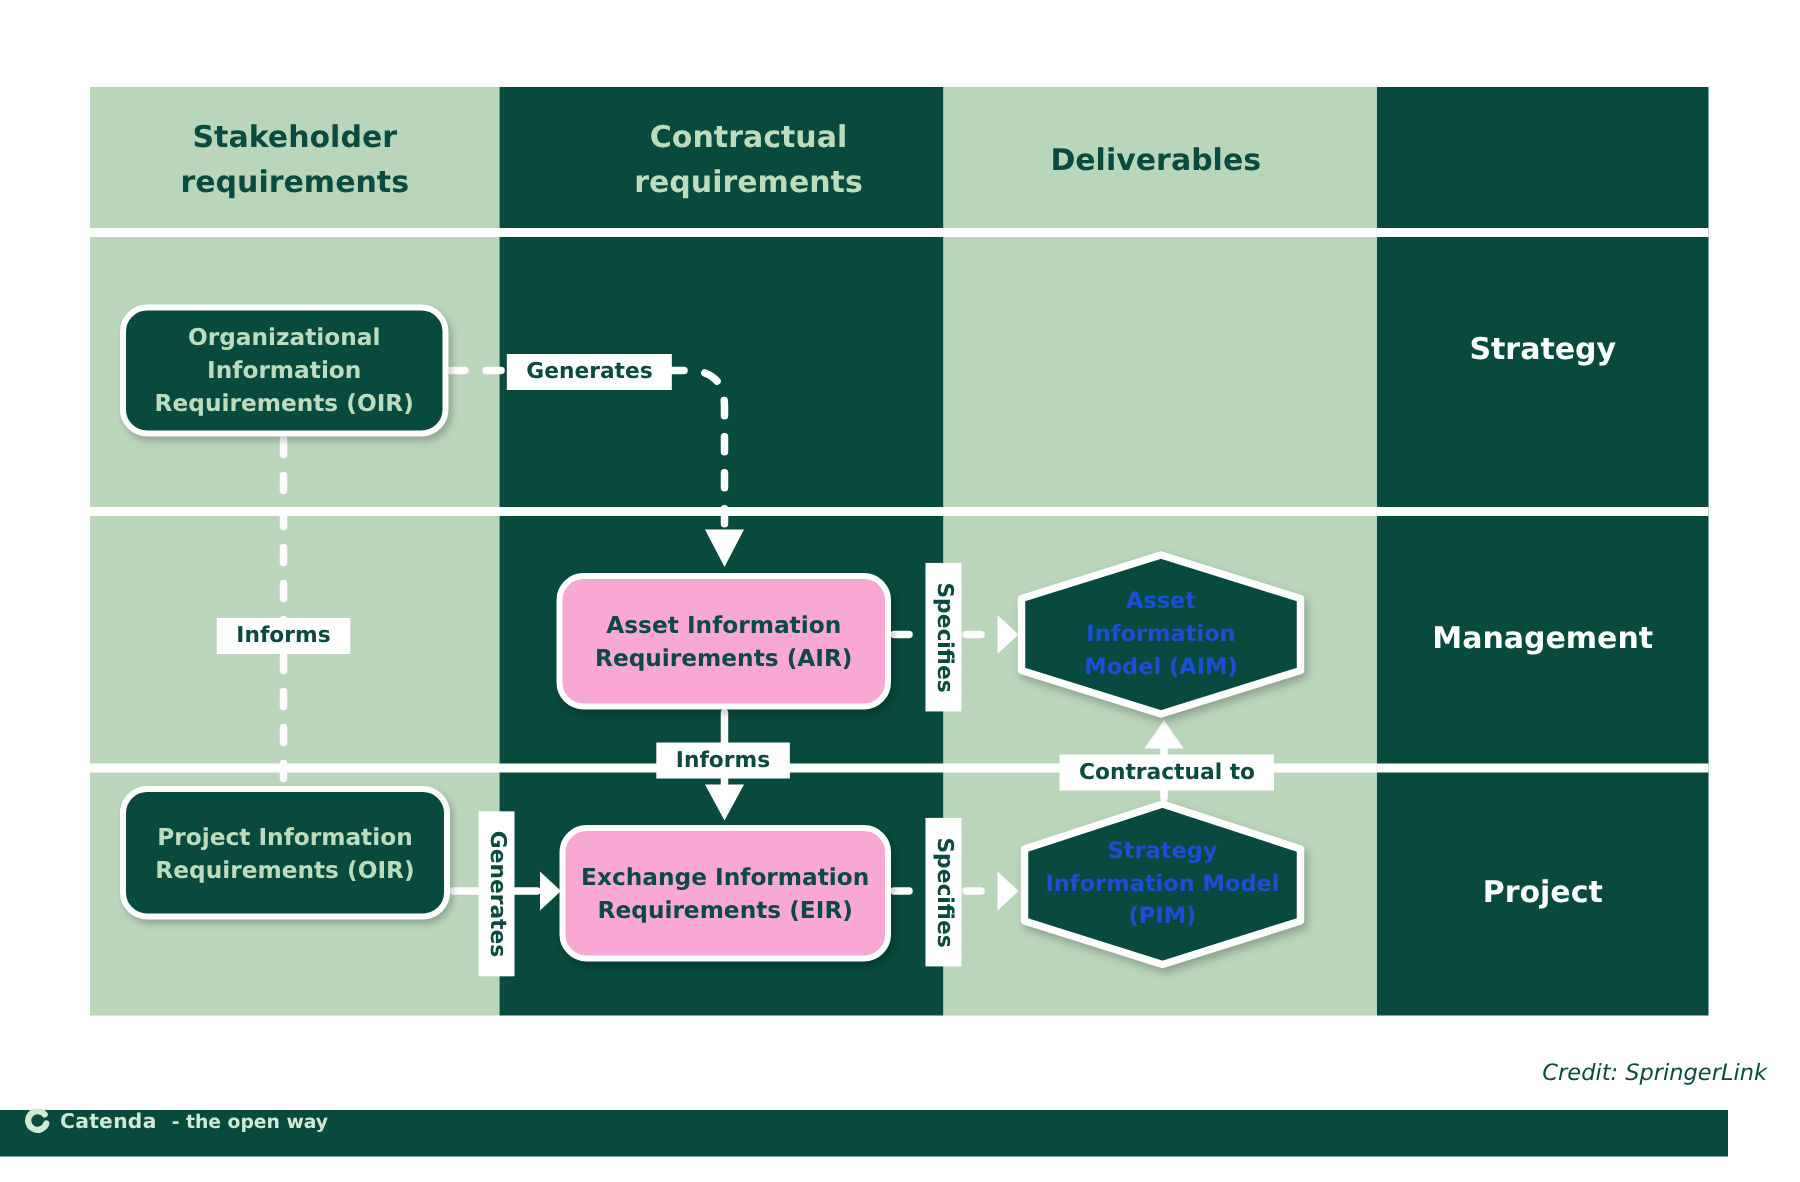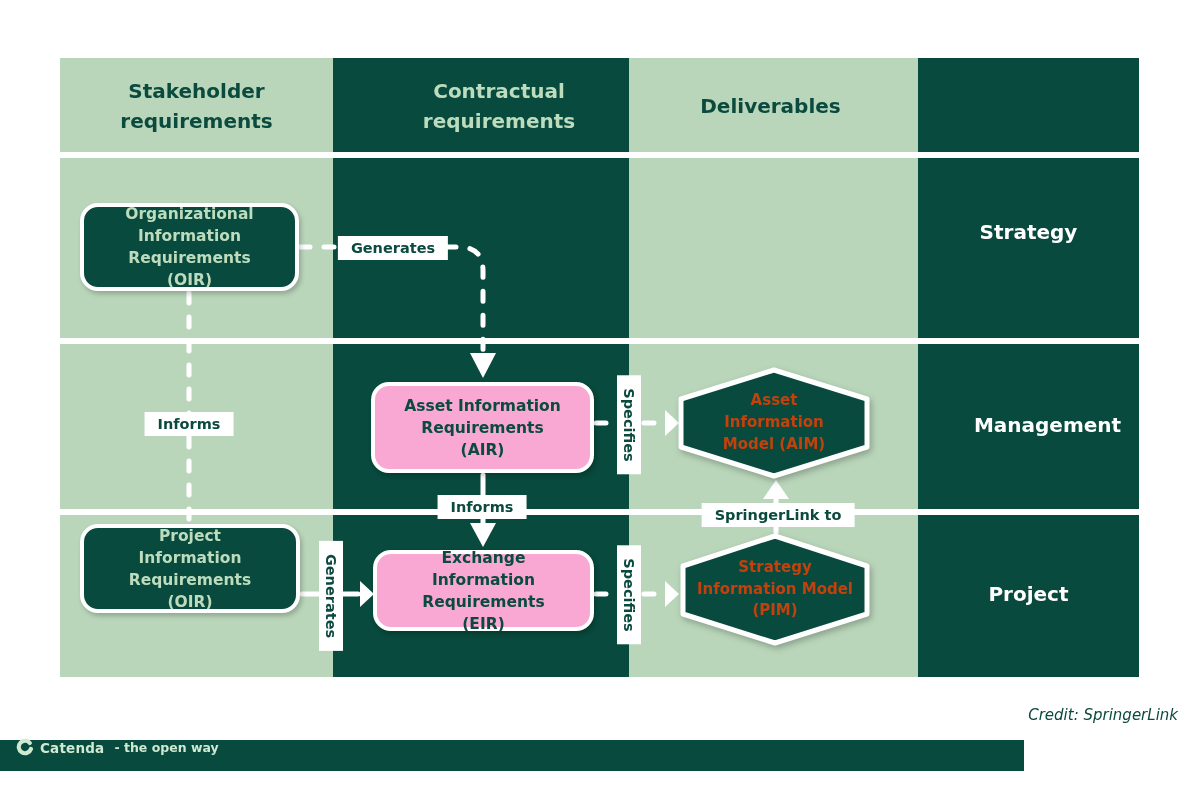--- a/index.html
+++ b/index.html
@@ -23,49 +23,49 @@
   .col-header.on-dark{color:#bcdcbd;}
   
   .row-label{
     position:absolute;left:918px;width:221px;height:30px;display:flex;align-items:center;justify-content:center;
     color:#ffffff;font-weight:bold;font-size:20px;
   }
   
   .node-box{
     position:absolute;border:4px solid #ffffff;border-radius:18px;
     display:flex;align-items:center;justify-content:center;text-align:center;
-    font-weight:bold;font-size:15.5px;line-height:1.42;padding:0 22px;box-sizing:border-box;
+    font-weight:bold;font-size:15.5px;line-height:1.42;padding:0 0;box-sizing:border-box;
     box-shadow:2px 3px 5px rgba(0,0,0,0.22);
   }
   .node-box.dark-box{background:#084a3d;color:#bcdcbd;}
   .node-box.light-box{background:#f9a8d4;color:#0b4a3e;}
   
   .hexwrap{position:absolute;}
   .hexwrap svg{display:block;filter:drop-shadow(2px 3px 3px rgba(0,0,0,0.25));}
   .hexlabel{
     position:absolute;left:0;top:0;width:100%;height:100%;
     display:flex;align-items:center;justify-content:center;text-align:center;
-    color:#c2410c;font-weight:bold;font-size:15px;line-height:1.45;
+    color:#1d4ed8;font-weight:bold;font-size:15px;line-height:1.45;
   }
   
   .edge-label{
     position:absolute;transform:translate(-50%,-50%);
     background:#ffffff;color:#0b4a3e;font-weight:bold;font-size:14.5px;
     padding:4px 13px;white-space:nowrap;text-align:center;
   }
   .edge-label.vertical{
     writing-mode:vertical-rl;padding:13px 4px;
   }
   
   .credit{
     position:absolute;top:706px;right:22px;color:#0b4a3e;
     font-style:italic;font-size:15px;
   }
   .footer-bar{
-    position:absolute;left:0;top:740px;width:1024px;height:31px;background:#084a3d;
+    position:absolute;left:0;top:740px;width:1152px;height:31px;background:#084a3d;
     display:flex;align-items:center;justify-content:space-between;box-sizing:border-box;
     padding:0 15px 16px 16px;
   }
   .brand-group{display:flex;align-items:center;gap:7px;color:#cfe9d2;}
   .brand-name{font-weight:bold;font-size:13.5px;letter-spacing:0.2px;}
   .brand-tagline{font-size:12.5px;font-weight:600;margin-left:3px;}
   .footer-msg{color:#cfe9d2;font-size:11.5px;font-weight:bold;}
   svg.connector-layer{position:absolute;left:0;top:0;}
 </style>
 </head>
@@ -85,21 +85,21 @@
     <span style="max-width:190px;">Stakeholder requirements</span>
   </div>
 <div class="col-header on-dark" style="left:333px;width:332px;">
     <span style="max-width:190px;">Contractual requirements</span>
   </div>
 <div class="col-header on-light" style="left:629px;width:283px;">
     <span>Deliverables</span>
   </div>
 
 <div class="row-label" style="top:217px;">Strategy</div>
-<div class="row-label" style="top:410px;padding-left:19px;">Management</div>
+<div class="row-label" style="top:410px;">Management</div>
 <div class="row-label" style="top:579px;">Project</div>
 
 <svg class="connector-layer" width="1200" height="788" viewBox="0 0 1200 788">
   <g stroke="#ffffff" stroke-width="5" fill="none" stroke-linecap="round">
     <path stroke-dasharray="10 14" d="M300 247 H350"></path>
     <path stroke-dasharray="10 14" d="M446 247 H459 Q483 247 483 271 V352"></path>
     <path stroke-dasharray="10 14" d="M189 293 V528"></path>
     <path stroke-dasharray="10 14" d="M596 423 H664"></path>
     <path d="M483 475 V524"></path>
     <path d="M302 594 H358"></path>
@@ -122,21 +122,21 @@
 </div>
 
 <div class="node-box dark-box" style="left:80px;top:524px;width:220px;height:89px;">
   <span>Project Information Requirements (OIR)</span>
 </div>
 
 <div class="node-box light-box" style="left:371px;top:382px;width:223px;height:91px;">
   <span>Asset Information Requirements (AIR)</span>
 </div>
 
-<div class="node-box light-box" style="left:373px;top:550px;width:221px;height:81px;">
+<div class="node-box light-box" style="left:373px;top:550px;width:221px;height:91px;">
   <span>Exchange Information Requirements (EIR)</span>
 </div>
 
 <div class="hexwrap" style="left:678px;top:367px;width:192px;height:112px;">
   <svg width="192" height="112" viewBox="0 0 192 112">
     <polygon points="96,3 189,32 189,80 96,109 3,80 3,32" fill="#084a3d" stroke="#ffffff" stroke-width="5" stroke-linejoin="round"></polygon>
   </svg>
   <div class="hexlabel" style="padding:0 22px;box-sizing:border-box;">Asset Information Model (AIM)</div>
 </div>
 
@@ -146,21 +146,21 @@
   </svg>
   <div class="hexlabel" style="padding:0 14px;box-sizing:border-box;">Strategy Information Model (PIM)</div>
 </div>
 
 <div class="edge-label" style="left:393px;top:248px;">Generates</div>
 <div class="edge-label" style="left:189px;top:424px;">Informs</div>
 <div class="edge-label vertical" style="left:629px;top:425px;">Specifies</div>
 <div class="edge-label" style="left:482px;top:507px;">Informs</div>
 <div class="edge-label vertical" style="left:331px;top:596px;">Generates</div>
 <div class="edge-label vertical" style="left:629px;top:595px;">Specifies</div>
-<div class="edge-label" style="left:778px;top:515px;">SpringerLink to</div>
+<div class="edge-label" style="left:778px;top:515px;">Contractual to</div>
 
 <div class="credit">Credit: SpringerLink</div>
 
 <div class="footer-bar">
   <div class="brand-group">
     <svg width="17" height="17" viewBox="0 0 18 18">
       <path d="M14.6 4.2 A6.6 6.6 0 1 0 15.8 10.6" fill="none" stroke="#cfe9d2" stroke-width="4.4" stroke-linecap="round"></path>
     </svg>
     <span class="brand-name">Catenda</span>
     <span class="brand-tagline">- the open way</span>

